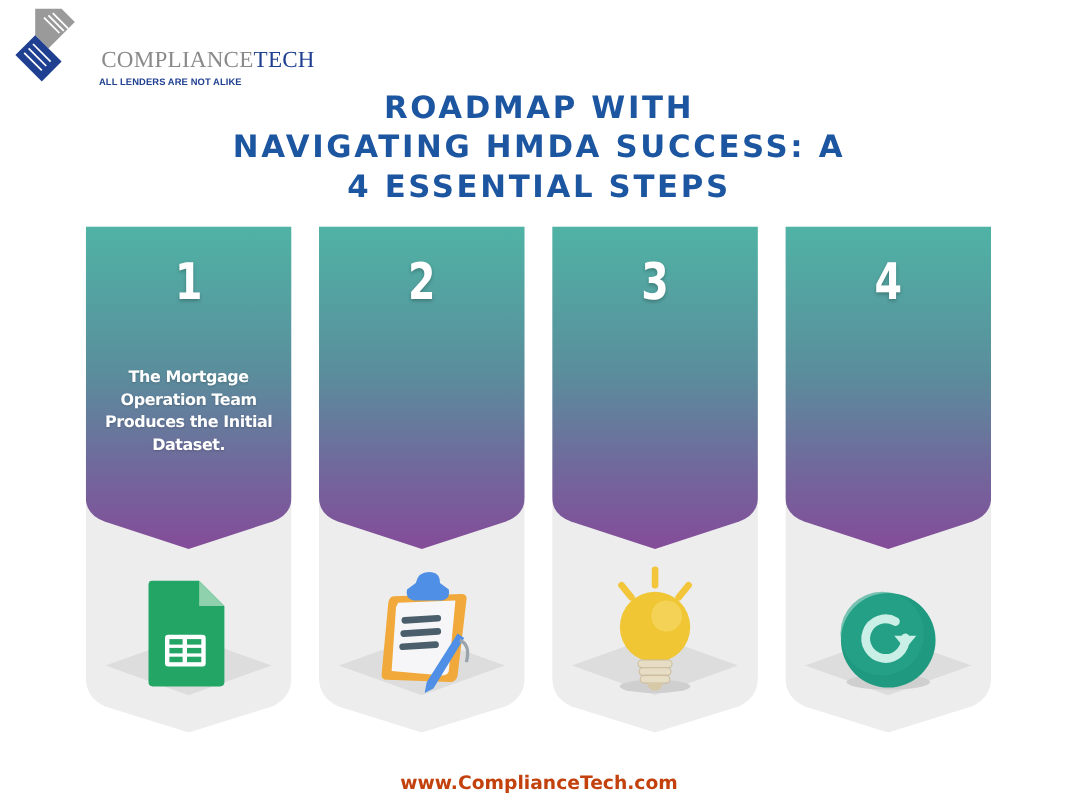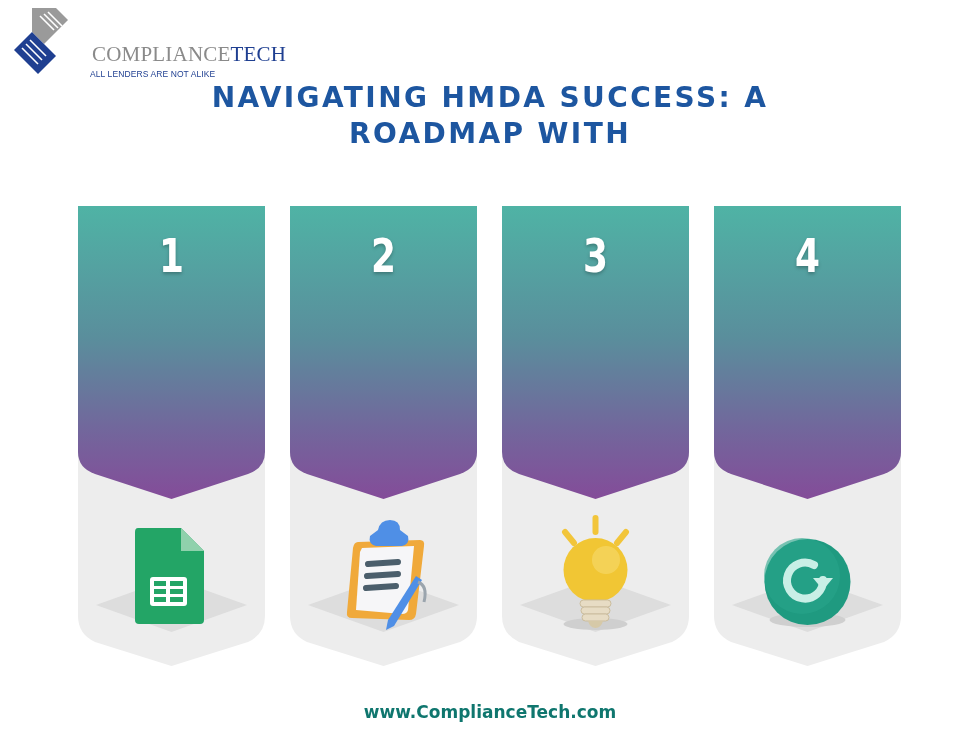--- a/index.html
+++ b/index.html
@@ -2,29 +2,29 @@
 <html><head>
 <meta charset="utf-8">
 <style>
   html, body { margin:0; padding:0; }
   body { width:980px; height:735px; background:#ffffff; position:relative; overflow:hidden; font-family:"Liberation Sans", sans-serif; }
   .logo { position:absolute; left:10px; top:6px; width:250px; height:72px; }
   .logo-mark { position:absolute; left:0; top:0; width:60px; height:72px; }
   .logo-name { position:absolute; left:62px; top:36px; font-family:"Liberation Serif", serif; font-size:21px; letter-spacing:0.2px; white-space:nowrap;margin-left:20px; }
   .logo-name .a { color:#8a8a8a; }
   .logo-name .b { color:#1f3f91; }
-  .logo-tag { position:absolute; left:80px; top:63px; font-size:8.5px; color:#1f3f91; letter-spacing:0.1px; white-space:nowrap; }
+  .logo-tag { position:absolute; left:80px; top:63px; font-size:8.5px; color:#1f3f91; letter-spacing:0.1px; white-space:nowrap;font-weight:bold; }
   .title { position:absolute; left:150px; width:680px; top:80px; text-align:center; color:#1d56a0; font-family:"DejaVu Sans", sans-serif; font-weight:bold; font-size:28px; line-height:36px; letter-spacing:2.4px; }
   .title span { display:block; }
   .card { position:absolute; top:206px; width:187px; height:460px; }
   .card svg.bg { position:absolute; left:0; top:0; }
   .num { position:absolute; left:0; width:187px; top:22px; text-align:center; color:#fff; font-family:"DejaVu Sans", sans-serif; font-weight:bold; font-size:46px; line-height:56px; transform:scaleX(0.78); text-shadow:0 2px 4px rgba(0,0,0,0.25); }
   .desc { position:absolute; left:8px; width:171px; text-align:center; color:#fff; font-family:"DejaVu Sans", sans-serif; font-weight:bold; font-size:14.5px; line-height:20.5px; letter-spacing:-0.4px; text-shadow:0 1px 2px rgba(0,0,0,0.2); }
   .icon { position:absolute; left:0; top:300px; width:187px; height:140px; }
-  .footer { position:absolute; left:0; width:980px; top:702px; text-align:center; color:#0f766e; font-family:"DejaVu Sans", sans-serif; font-weight:bold; font-size:17px; }
+  .footer { position:absolute; left:0; width:980px; top:702px; text-align:center; color:#c2410c; font-family:"DejaVu Sans", sans-serif; font-weight:bold; font-size:17px; }
 </style>
 </head>
 <body>
 
 <div class="logo">
   <svg class="logo-mark" viewBox="0 0 60 72" width="60" height="72">
     <polygon points="22,2 46,2 58,14 34,38 22,26" fill="#9a9a9a"></polygon>
     <polygon points="4,44 22,26 46,50 28,68" fill="#1f3f91"></polygon>
     <g stroke="#ffffff" stroke-width="1.6" fill="none">
       <line x1="12" y1="42" x2="28" y2="58"></line>
@@ -33,41 +33,43 @@
       <line x1="30" y1="10" x2="44" y2="24"></line>
       <line x1="34" y1="8" x2="48" y2="22"></line>
       <line x1="38" y1="6" x2="52" y2="20"></line>
     </g>
   </svg>
   <div class="logo-name"><span class="a">COMPLIANCE</span><span class="b">TECH</span></div>
   <div class="logo-tag">ALL LENDERS ARE NOT ALIKE</div>
 </div>
 
 <div class="title">
+  <span>ROADMAP WITH</span>
   <span>NAVIGATING HMDA SUCCESS: A</span>
-  <span>ROADMAP WITH</span>
+  <span>4 ESSENTIAL STEPS</span>
 </div>
 
 <svg width="0" height="0" style="position:absolute">
   <defs>
     <linearGradient id="tealPurple" x1="0" y1="0" x2="0" y2="1">
       <stop offset="0" stop-color="#4fb3a5"></stop>
       <stop offset="0.45" stop-color="#5a8e9c"></stop>
       <stop offset="0.75" stop-color="#71689c"></stop>
       <stop offset="1" stop-color="#844c99"></stop>
     </linearGradient>
   </defs>
 </svg>
 
 <div class="card" style="left:78px">
   <svg class="bg" width="187" height="460" viewBox="0 0 187 460">
     <path d="M0,0 H187 V410 Q187,428 170,436 L93.5,460 L17,436 Q0,428 0,410 Z" fill="#ededed"></path>
     <path d="M0,0 H187 V246 Q187,262 170,268 L93.5,293 L17,268 Q0,262 0,246 Z" fill="url(#tealPurple)"></path>
   </svg>
   <div class="num">1</div>
+  <div class="desc" style="top:127px">The Mortgage Operation Team Produces the Initial Dataset.</div>
   <svg class="icon" viewBox="0 0 187 140">
     <path d="M18,99 L93.5,72 L169,99 L93.5,126 Z" fill="#dddddd"></path>
     <path d="M60,22 Q57,22 57,26 V114 Q57,118 61,118 H122 Q126,118 126,114 V45 L103,22 Z" fill="#23a566"></path>
     <path d="M103,22 V45 H126 Z" fill="#8fd1ac"></path>
     <rect x="72" y="71" width="37" height="29" rx="3" fill="#ffffff"></rect>
     <g fill="#23a566">
       <rect x="76" y="75" width="12" height="5"></rect>
         <rect x="92" y="75" width="13" height="5"></rect>
       <rect x="76" y="83" width="12" height="5"></rect>
         <rect x="92" y="83" width="13" height="5"></rect>

